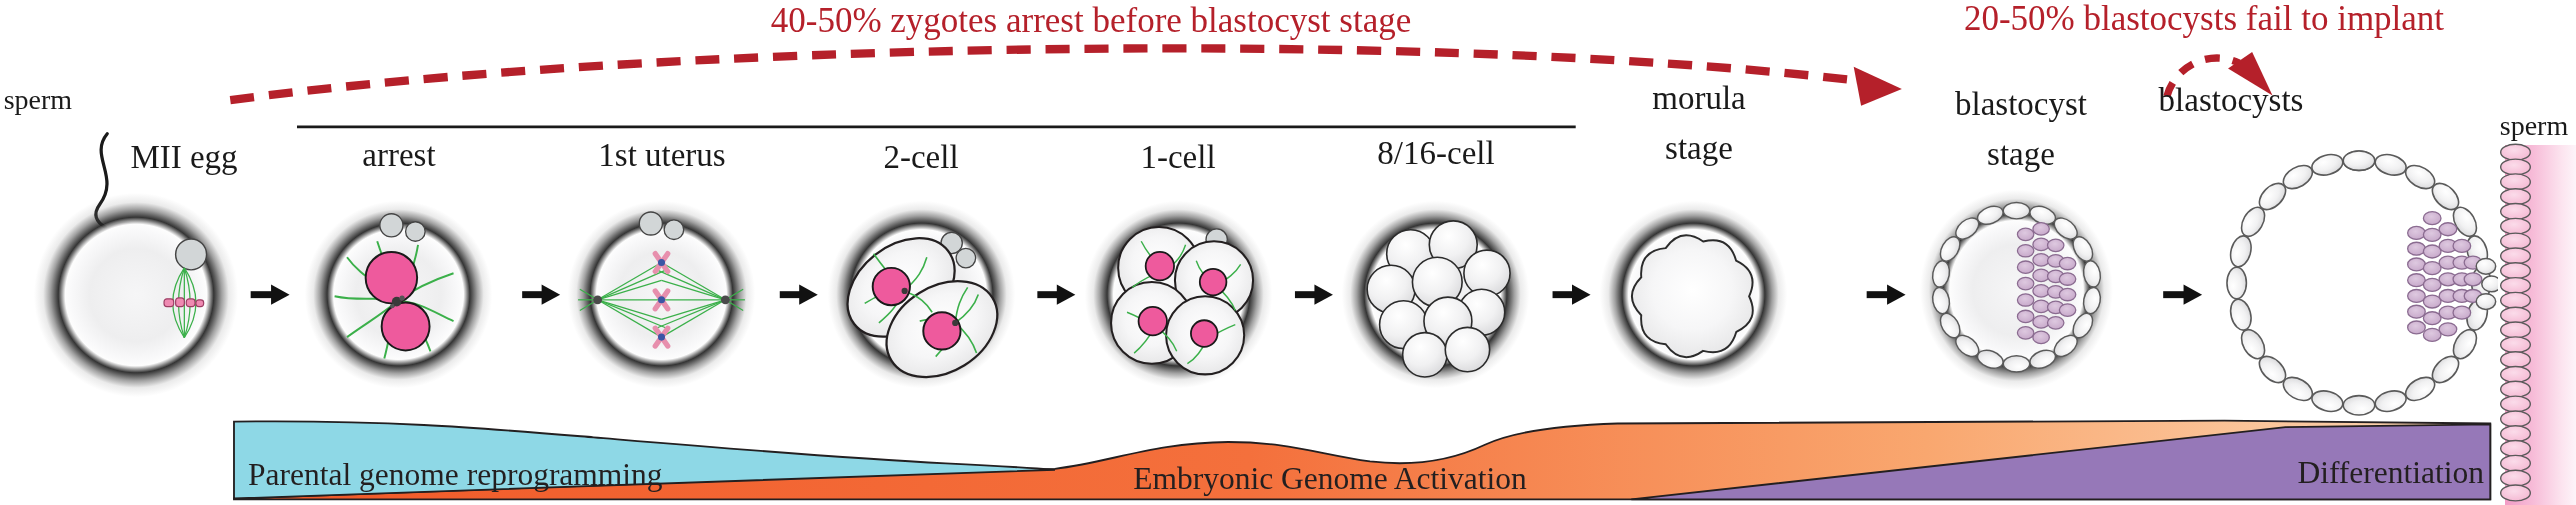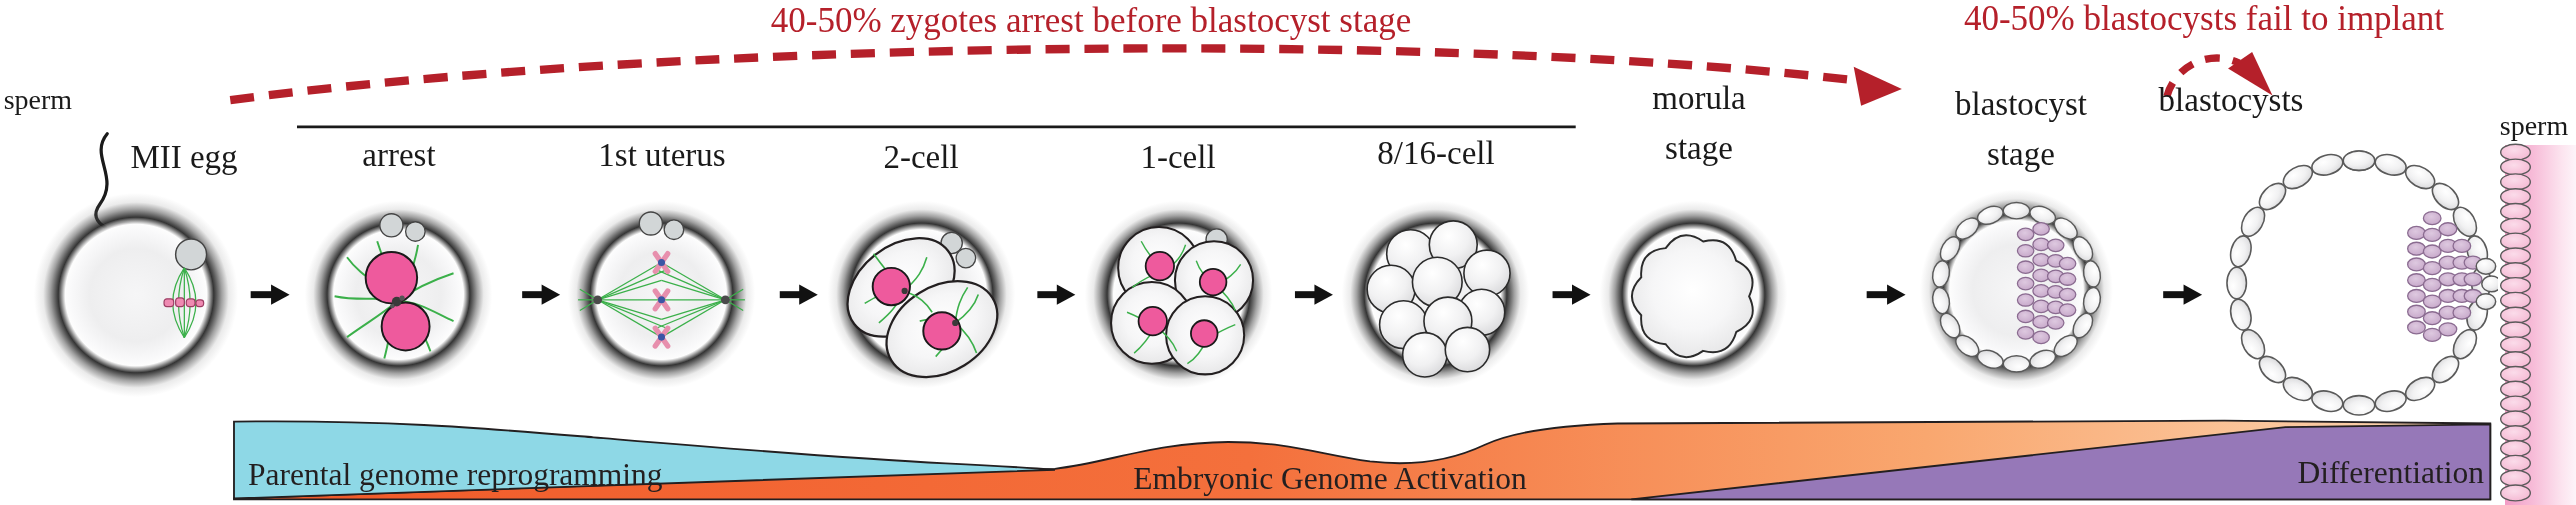--- a/index.html
+++ b/index.html
@@ -441,21 +441,21 @@
     </g>
 
     <path d="M248,108 C700,48 1500,30 1996,86" fill="none" stroke="#b5202a" stroke-width="9" stroke-dasharray="26 16"></path>
     <polygon points="2052,96 2000,72 2008,114" fill="#b5202a"></polygon>
 
     <path d="M2338,104 A56,56 0 0 1 2416,68" fill="none" stroke="#b5202a" stroke-width="8" stroke-dasharray="16 14"></path>
     <polygon points="2452,103 2404,74 2430,56" fill="#b5202a"></polygon>
   </svg>
 
   <div class="lbl red ctr" style="left:1091px;top:1.9px">40-50% zygotes arrest before blastocyst stage</div>
-  <div class="lbl red ctr" style="left:2204px;top:0px">40-50% blastocysts fail to implant</div>
+  <div class="lbl red ctr" style="left:2204px;top:0px">20-50% blastocysts fail to implant</div>
 
   <div class="lbl small" style="left:3.7px;top:85px">sperm</div>
   <div class="lbl ctr" style="left:184px;top:139px">MII egg</div>
   <div class="lbl ctr" style="left:399px;top:137px">arrest</div>
   <div class="lbl ctr" style="left:662px;top:137px">1st uterus</div>
   <div class="lbl ctr" style="left:921px;top:139px">2-cell</div>
   <div class="lbl ctr" style="left:1178px;top:139px">1-cell</div>
   <div class="lbl ctr" style="left:1436px;top:135px">8/16-cell</div>
 
   <div class="lbl ctr two" style="left:1699px;top:74px">

